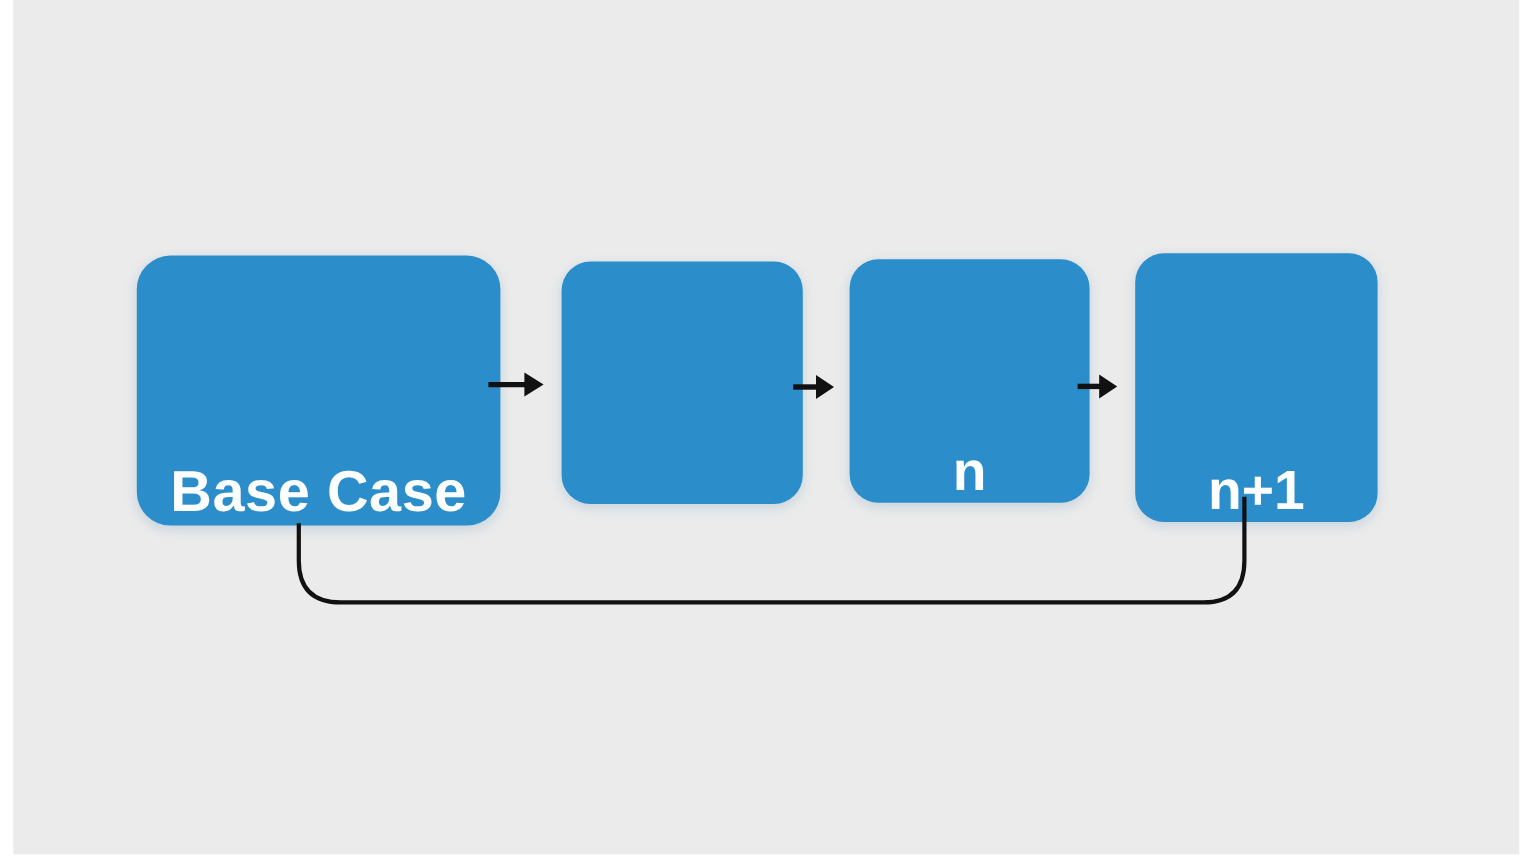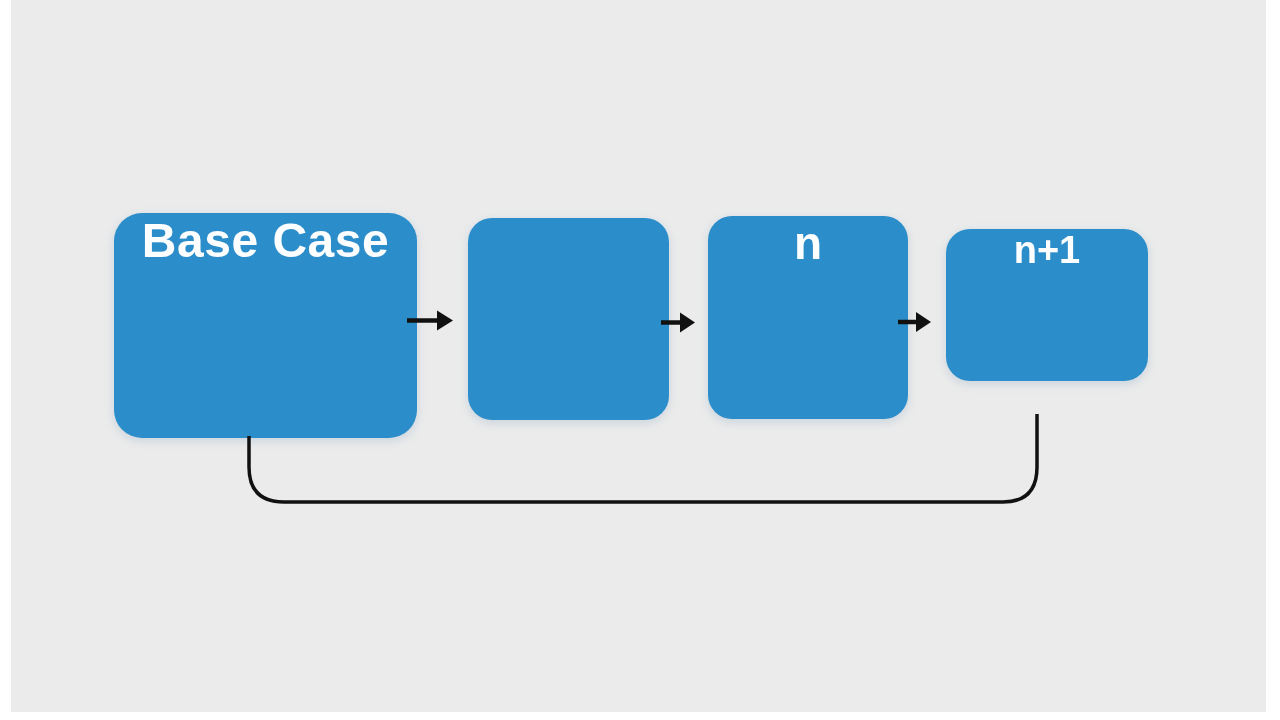--- a/index.html
+++ b/index.html
@@ -20,21 +20,21 @@
     right: 14px;
     bottom: 8px;
     background: #ebebeb;   
   }
 
   .node {
     position: absolute;
     background: #2b8dc9;   
     color: #fdfeff;
     display: flex;
-    align-items: flex-start;
+    align-items: flex-end;
     justify-content: center;
     font-weight: 700;
     box-shadow: 0 3px 10px rgba(110, 155, 190, 0.28);
   }
 
   .node-base-case {
     left: 103px; top: 213px;
     width: 303px; height: 225px;
     border-radius: 28px;
     font-size: 48px;
@@ -50,24 +50,23 @@
 
   .node-n {
     left: 697px; top: 216px;
     width: 200px; height: 203px;
     border-radius: 24px;
     font-size: 46px;
   }
 
   .node-n-plus-1 {
     left: 935px; top: 211px;
-    width: 202px; height: 152px;
+    width: 202px; height: 224px;
     border-radius: 24px;
-    font-size: 38px;
-    margin-top: 18px;
+    font-size: 46px;
   }
 
   .edges-overlay {
     position: absolute;
     left: 0; top: 0;
     width: 1280px;
     height: 720px;
     pointer-events: none;
   }
 

